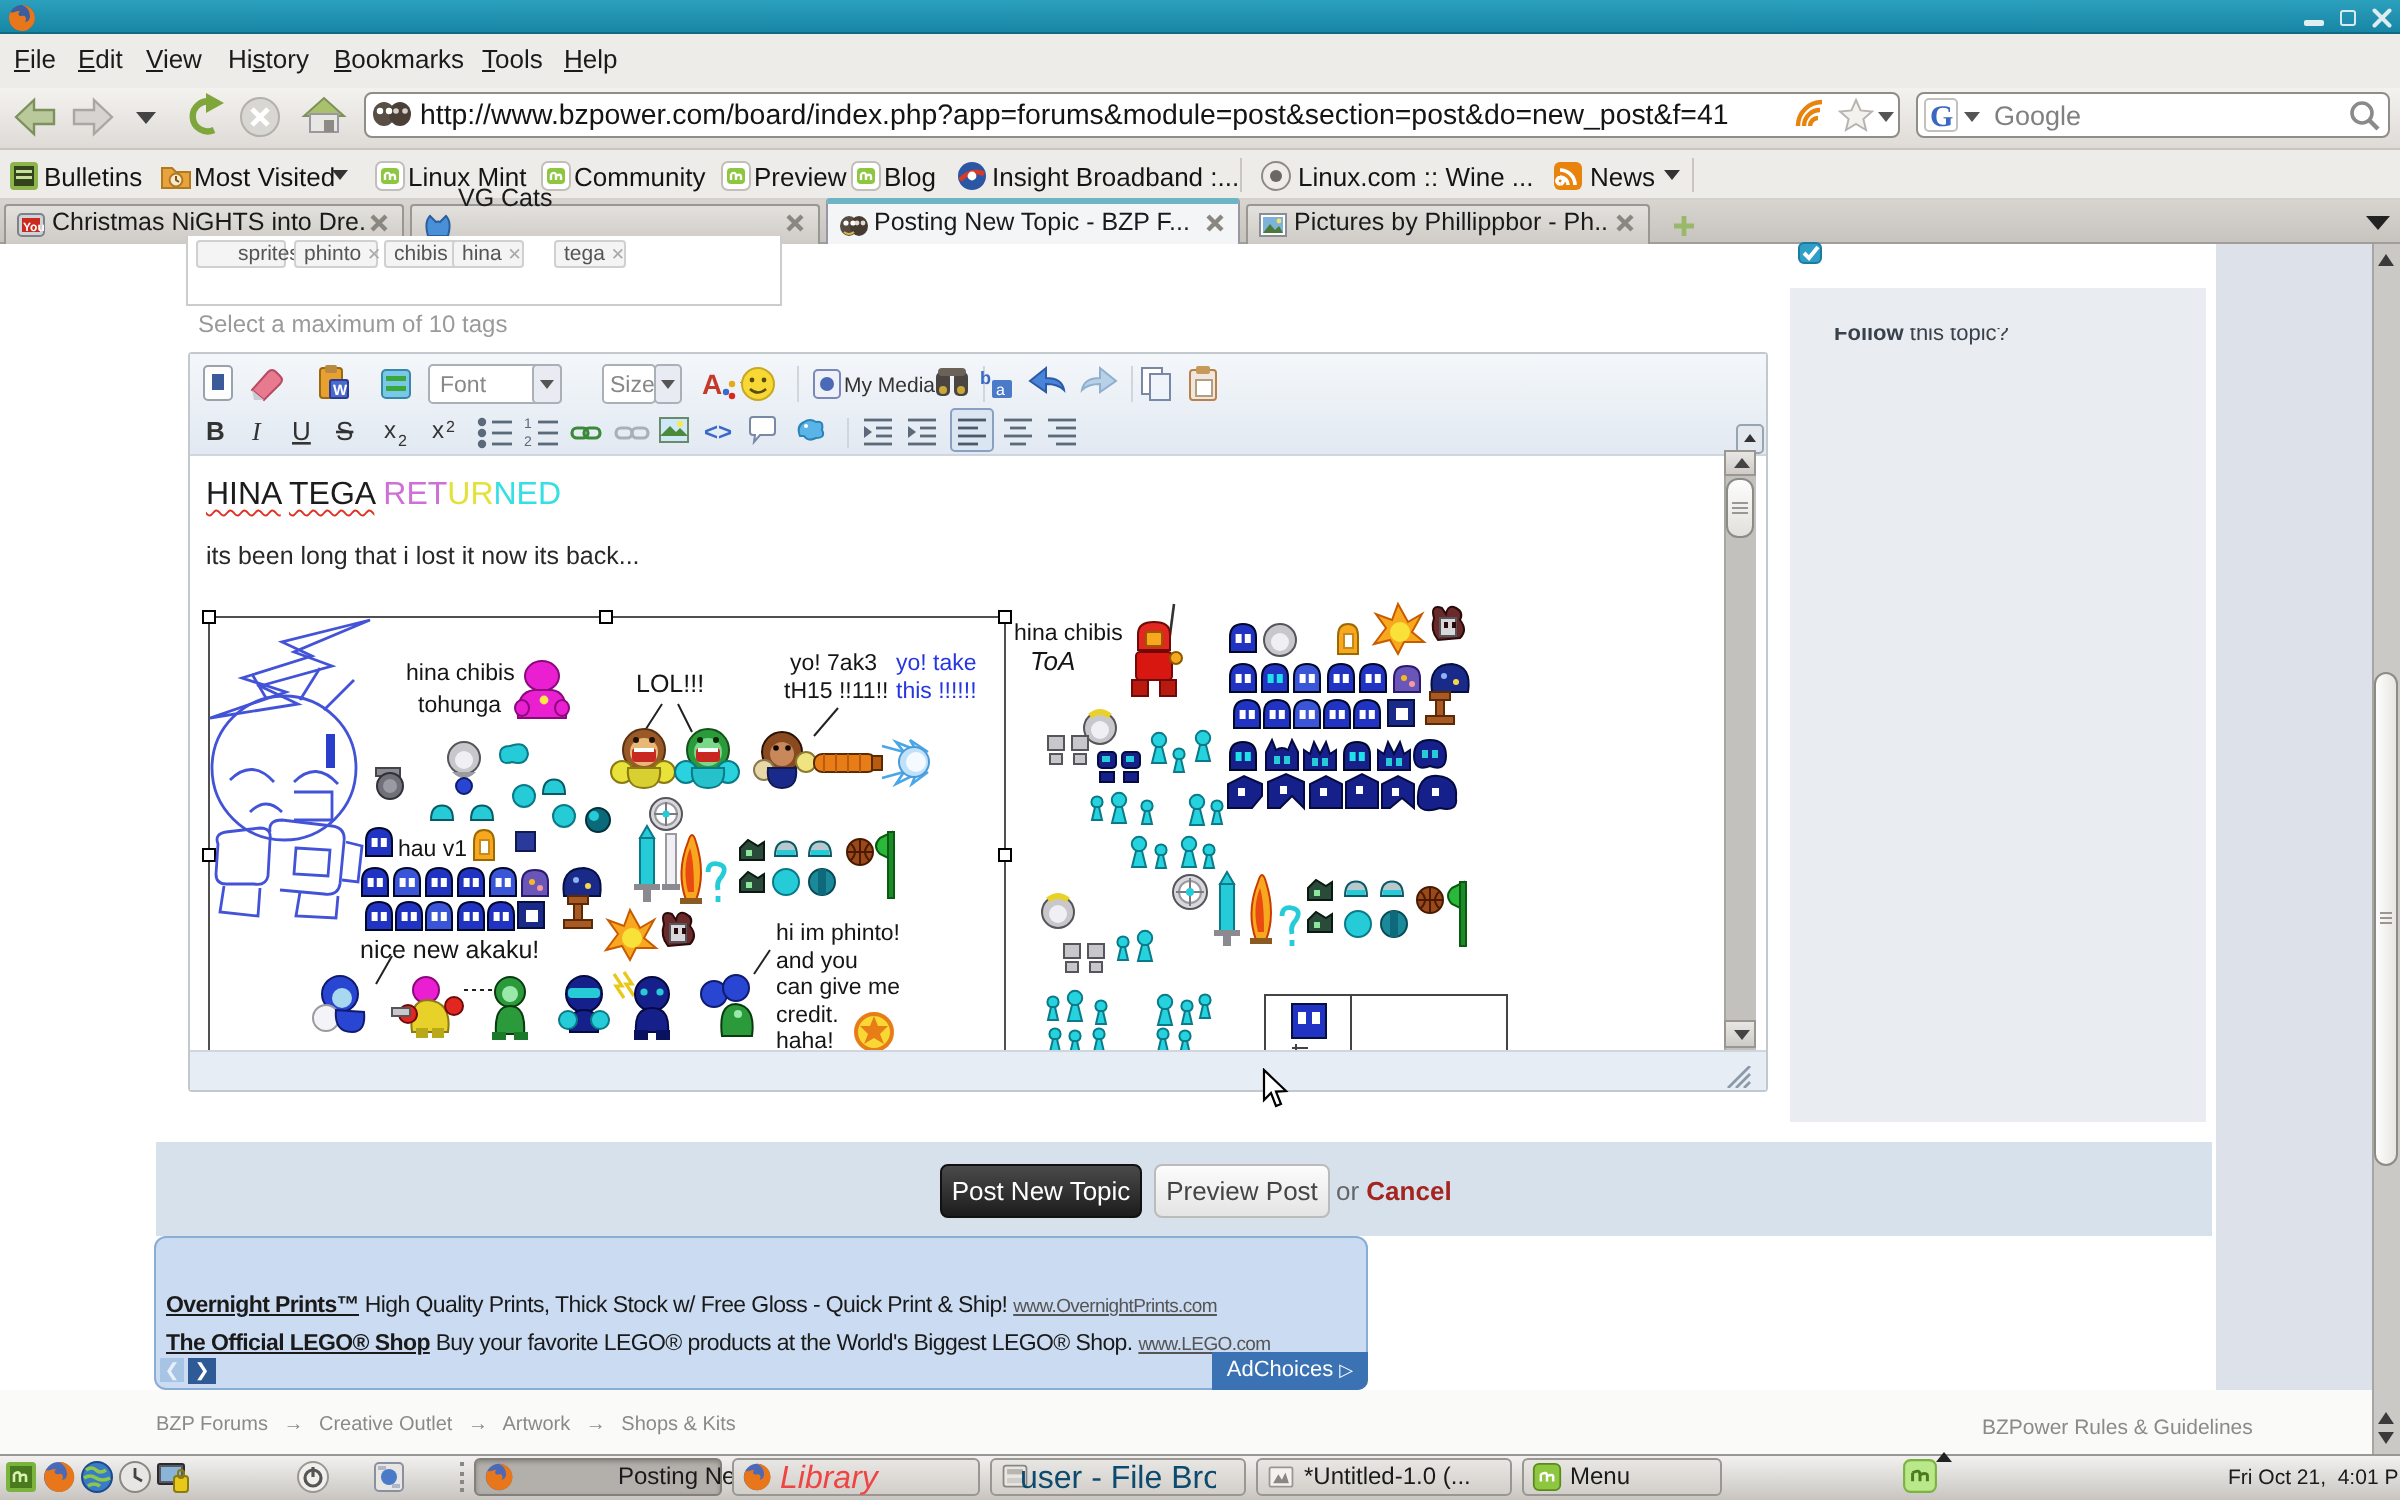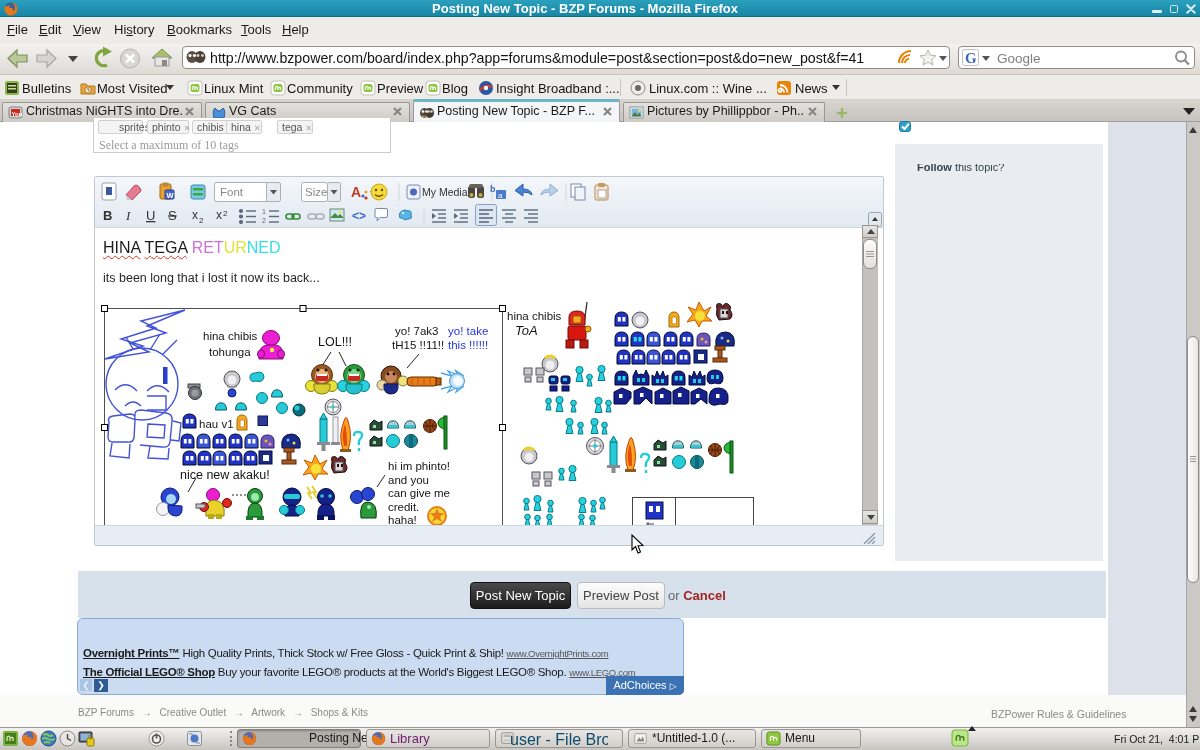--- a/index.html
+++ b/index.html
@@ -4,21 +4,20 @@
 html,body{width:1200px;height:750px;overflow:hidden;background:#fff;font-family:"Liberation Sans",sans-serif;}
 .abs{position:absolute;}
 #stage{position:relative;width:1200px;height:750px;}
 </style></head><body>
 <div id="stage">
 <div class="abs" style="left:0;top:0;width:1200px;height:17px;background:linear-gradient(#2ba0bd,#1786a5);border-bottom:1px solid #116a84;"></div>
 <svg class="abs" style="left:4px;top:2px" width="14" height="14" viewBox="0 0 14 14">
 <circle cx="7" cy="7" r="6.5" fill="#3b5f9e"></circle>
 <path d="M7,0.5 A6.5,6.5 0 1 1 1.2,4 C3,5 4,3 6,3.6 C4.5,4.6 5.5,6.5 7,6 C9,5.4 9.5,7.5 8.5,9 C10,9 11,7.5 11,6 A6,6 0 0 0 7,0.5Z" fill="#e8761a"></path>
 </svg>
-<div class="abs" style="left:585px;top:1px;transform:translateX(-50%);color:#fff;font-size:13px;font-weight:bold;white-space:nowrap;">Posting New Topic - BZP Forums - Mozilla Firefox</div>
 <div class="abs" style="left:1152px;top:10px;width:10px;height:2.5px;background:#e0eef2;border-radius:1px;"></div>
 <div class="abs" style="left:1170px;top:5px;width:8px;height:8px;border:1.8px solid #d8eaef;border-radius:1.5px;"></div>
 <svg class="abs" style="left:1186px;top:4px" width="10" height="10" viewBox="0 0 12 12">
 <path d="M1.5,1.5 L10.5,10.5 M10.5,1.5 L1.5,10.5" stroke="#dcecf1" stroke-width="2.4" stroke-linecap="round"></path>
     </svg>
 <div class="abs" style="left:0;top:17px;width:1200px;height:27px;background:#eeece9;"></div>
 <div class="abs" style="left:7px;top:22px;font-size:13px;color:#1a1a1a;"><u>F</u>ile</div>
 <div class="abs" style="left:39px;top:22px;font-size:13px;color:#1a1a1a;"><u>E</u>dit</div>
 <div class="abs" style="left:73px;top:22px;font-size:13px;color:#1a1a1a;"><u>V</u>iew</div>
 <div class="abs" style="left:114px;top:22px;font-size:13px;color:#1a1a1a;">Hi<u>s</u>tory</div>
@@ -124,21 +123,21 @@
       <text x="3.5" y="10.5" font-size="6" fill="#fff" font-weight="bold">You</text>
     </svg>
 <div class="abs" style="left:26px;top:104px;width:156px;font-size:12.5px;color:#1a1a1a;white-space:nowrap;overflow:hidden;">Christmas NiGHTS into Dre...</div>
 <svg class="abs" style="left:184px;top:106px" width="11" height="11" viewBox="0 0 11 11">
       <path d="M2,2 L9,9 M9,2 L2,9" stroke="#8a8782" stroke-width="2.2"></path>
     </svg>
 <div class="abs" style="left:205px;top:102px;width:205px;height:20px;background:linear-gradient(#e3e1dd,#cecbc6);border:1px solid #9a9792;border-bottom:none;border-radius:2px 2px 0 0;"></div>
 <svg class="abs" style="left:211px;top:105px" width="15" height="15" viewBox="0 0 15 15">
       <path d="M3,13 Q1,6 4,3 L7,6 Q8,5.5 9,6 L12,3 Q15,6 13,13 Z" fill="#4a90d9" stroke="#2a5f9e"></path>
     </svg>
-<div class="abs" style="left:229px;top:104px;width:161px;font-size:12.5px;color:#1a1a1a;white-space:nowrap;overflow:hidden;">VG Cats</div>
+<div class="abs" style="left:229px;top:92px;width:161px;font-size:12.5px;color:#1a1a1a;white-space:nowrap;overflow:hidden;">VG Cats</div>
 <svg class="abs" style="left:392px;top:106px" width="11" height="11" viewBox="0 0 11 11">
       <path d="M2,2 L9,9 M9,2 L2,9" stroke="#8a8782" stroke-width="2.2"></path>
     </svg>
 <div class="abs" style="left:623px;top:102px;width:202px;height:20px;background:linear-gradient(#e3e1dd,#cecbc6);border:1px solid #9a9792;border-bottom:none;border-radius:2px 2px 0 0;"></div>
 <svg class="abs" style="left:629px;top:105px" width="15" height="15" viewBox="0 0 15 15">
       <rect x="1" y="2" width="13" height="11" fill="#fff" stroke="#8a8e94"></rect>
       <rect x="2.5" y="3.5" width="10" height="8" fill="#7db3d8"></rect>
       <path d="M2.5,11.5 L6,7 L8.5,10 L10.5,8 L12.5,11.5 Z" fill="#4a7a3a"></path>
       <circle cx="10.5" cy="5.5" r="1.2" fill="#f2e26a"></circle>
     </svg>
@@ -173,21 +172,21 @@
     </svg>
 <div class="abs" style="left:894px;top:122px;width:212px;height:39px;overflow:hidden;margin-top:42px;">
       <div style="position:absolute;left:23px;top:-3px;white-space:nowrap;font-size:11px;color:#39414a;"><b>Follow</b> this topic?</div>
     </div>
 <div class="abs" style="left:93px;top:118px;width:298px;height:35px;background:#fff;border:1px solid #ccc;border-top:none;"></div>
 <div class="abs" style="left:98px;top:120px;width:45px;height:14px;background:#f4f4f4;border:1px solid #d0d0d0;border-radius:2px;font-size:10.5px;color:#555;padding-left:20px;line-height:13px;white-space:nowrap;">sprites <span style="color:#aaa;font-size:8.5px;">✕</span></div>
 <div class="abs" style="left:147px;top:120px;width:42px;height:14px;background:#f4f4f4;border:1px solid #d0d0d0;border-radius:2px;font-size:10.5px;color:#555;padding-left:4px;line-height:13px;white-space:nowrap;">phinto <span style="color:#aaa;font-size:8.5px;">✕</span></div>
 <div class="abs" style="left:192px;top:120px;width:43px;height:14px;background:#f4f4f4;border:1px solid #d0d0d0;border-radius:2px;font-size:10.5px;color:#555;padding-left:4px;line-height:13px;white-space:nowrap;">chibis <span style="color:#aaa;font-size:8.5px;">✕</span></div>
 <div class="abs" style="left:226px;top:120px;width:36px;height:14px;background:#f4f4f4;border:1px solid #d0d0d0;border-radius:2px;font-size:10.5px;color:#555;padding-left:4px;line-height:13px;white-space:nowrap;">hina <span style="color:#aaa;font-size:8.5px;">✕</span></div>
 <div class="abs" style="left:277px;top:120px;width:36px;height:14px;background:#f4f4f4;border:1px solid #d0d0d0;border-radius:2px;font-size:10.5px;color:#555;padding-left:4px;line-height:13px;white-space:nowrap;">tega <span style="color:#aaa;font-size:8.5px;">✕</span></div>
-<div class="abs" style="left:99px;top:138px;font-size:12px;color:#9a9a9a;font-family:Liberation Serif, serif;">Select a maximum of 10 tags</div>
+<div class="abs" style="left:99px;top:155px;font-size:12px;color:#9a9a9a;">Select a maximum of 10 tags</div>
 <div class="abs" style="left:94px;top:176px;width:790px;height:370px;background:#e7edf4;border:1px solid #c2c8ce;border-radius:2px;"></div>
 <div class="abs" style="left:95px;top:177px;width:788px;height:51px;background:linear-gradient(#f4f7fa,#e2e9f2);border-bottom:1px solid #cfd6de;"></div>
 <svg class="abs" style="left:94px;top:177px" width="790" height="51" viewBox="0 0 790 51">
 <g transform="translate(0,4)">
 <rect x="8" y="2" width="14" height="17" rx="2" fill="#fdfdfd" stroke="#9aa2ac"></rect>
         <rect x="12" y="6" width="6" height="8" fill="#3a5a9a"></rect>
 <path d="M32,14 L40,5 Q42,3 44,5 L46,7 Q48,9 46,11 L38,19 Z" fill="#e87a90" stroke="#b84a60"></path>
         <path d="M32,14 L38,19 L33,19 Z" fill="#c8ccd4"></path>
 <rect x="66" y="3" width="11" height="15" rx="1.5" fill="#e8a030" stroke="#9a6a10"></rect>
         <rect x="68.5" y="1.5" width="6" height="4" rx="1" fill="#b88a40"></rect>
@@ -918,21 +917,21 @@
 <svg class="abs" style="left:242px;top:731px" width="15" height="15" viewBox="0 0 17 17">
       <circle cx="8.5" cy="8.5" r="7.5" fill="#4a6ab8"></circle>
       <path d="M8.5,1 A7.5,7.5 0 1 1 2,5 C4,6 5,4 7,4.7 C5.5,5.7 6.5,7.7 8.5,7 C10.5,6.5 11,8.5 10,10 C11.5,10 12.5,8.5 12.5,7 A7,7 0 0 0 8.5,1Z" fill="#e8761a"></path>
     </svg>
 <div class="abs" style="left:261px;top:731px;width:94px;font-size:12px;color:#1a1a1a;white-space:nowrap;overflow:hidden;margin-left:48px;">Posting New To...</div>
 <div class="abs" style="left:366px;top:729px;width:124px;height:19px;background:linear-gradient(#e8e6e3,#d2cfca);border:1px solid #9a9792;border-radius:3px;"></div>
 <svg class="abs" style="left:371px;top:731px" width="15" height="15" viewBox="0 0 17 17">
       <circle cx="8.5" cy="8.5" r="7.5" fill="#4a6ab8"></circle>
       <path d="M8.5,1 A7.5,7.5 0 1 1 2,5 C4,6 5,4 7,4.7 C5.5,5.7 6.5,7.7 8.5,7 C10.5,6.5 11,8.5 10,10 C11.5,10 12.5,8.5 12.5,7 A7,7 0 0 0 8.5,1Z" fill="#e8761a"></path>
     </svg>
-<div class="abs" style="left:390px;top:731px;width:94px;font-size:13px;color:#701a75;white-space:nowrap;overflow:hidden;">Library</div>
+<div class="abs" style="left:390px;top:731px;width:94px;font-size:16px;color:#ef4444;white-space:nowrap;overflow:hidden;font-style:italic;">Library</div>
 <div class="abs" style="left:495px;top:729px;width:128px;height:19px;background:linear-gradient(#e8e6e3,#d2cfca);border:1px solid #9a9792;border-radius:3px;"></div>
 <svg class="abs" style="left:500px;top:731px" width="15" height="15" viewBox="0 0 17 17">
       <rect x="2" y="2" width="13" height="12" rx="1.5" fill="#e8e6e2" stroke="#8a8782"></rect>
       <rect x="4" y="4" width="9" height="3" fill="#b8b5b0"></rect>
       <rect x="4" y="9" width="9" height="3" fill="#d0cdc8"></rect>
     </svg>
 <div class="abs" style="left:510px;top:731px;width:98px;font-size:16px;color:#0c4a6e;white-space:nowrap;overflow:hidden;">user - File Bro...</div>
 <div class="abs" style="left:628px;top:729px;width:128px;height:19px;background:linear-gradient(#e8e6e3,#d2cfca);border:1px solid #9a9792;border-radius:3px;"></div>
 <svg class="abs" style="left:633px;top:731px" width="15" height="15" viewBox="0 0 17 17">
       <rect x="2" y="3" width="13" height="11" rx="1" fill="#f4f2ef" stroke="#9a9792"></rect>

